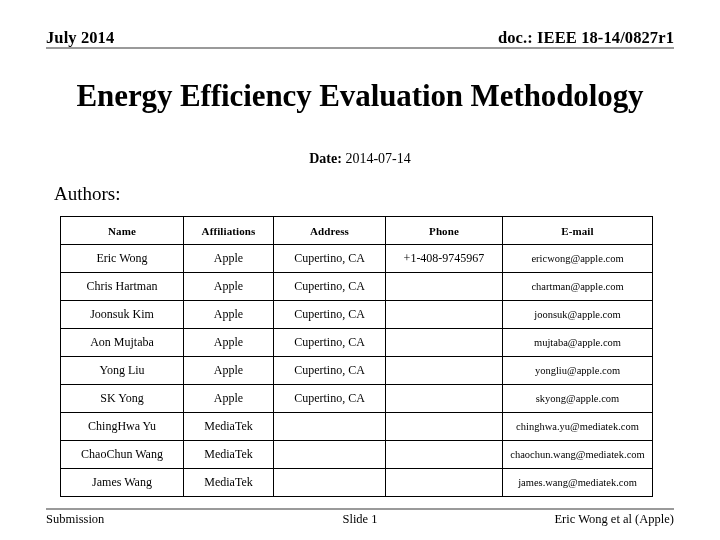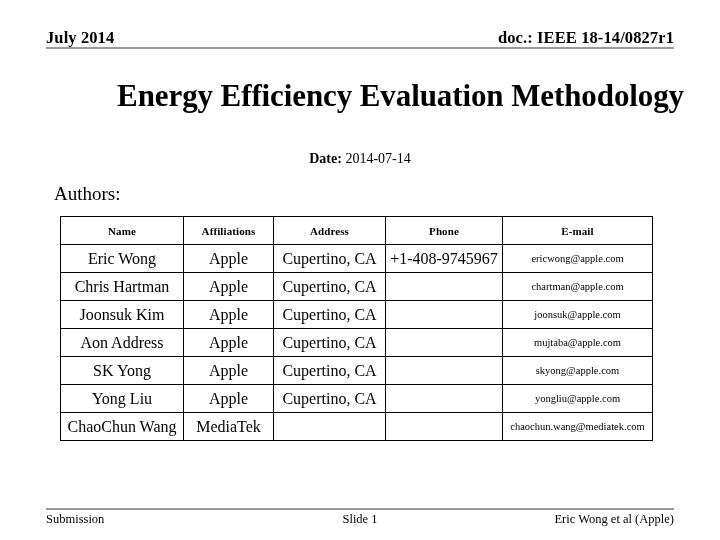--- a/index.html
+++ b/index.html
@@ -56,21 +56,21 @@
     height: 2px;
     background: #9a9a9a;
   }
 
   
   .slide-title {
     position: absolute;
     left: 36px;
     top: 79px;
     width: 648px;
-    text-align: right;
+    text-align: center;
     font-size: 31px;
     font-weight: bold;
     line-height: 1.12;
     letter-spacing: -0.1px;
     white-space: nowrap;
   }
   .date-line {
     position: absolute;
     left: 36px;
     top: 151px;
@@ -121,21 +121,21 @@
     height: 27px;
     overflow: hidden;
     white-space: nowrap;
   }
   table.authors th {
     font-size: 11px;
     font-weight: bold;
     letter-spacing: 0.1px;
   }
   table.authors td {
-    font-size: 16px;
+    font-size: 12px;
     font-weight: normal;
   }
   table.authors td.email {
     font-size: 10.5px;
   }
 
   
   .footer-rule {
     position: absolute;
     left: 46px;
@@ -226,46 +226,60 @@
             <td class="email">chartman@apple.com</td>
           </tr>
           <tr>
             <td>Joonsuk Kim</td>
             <td>Apple</td>
             <td>Cupertino, CA</td>
             <td></td>
             <td class="email">joonsuk@apple.com</td>
           </tr>
           <tr>
-            <td>Aon Address</td>
+            <td>Aon Mujtaba</td>
             <td>Apple</td>
             <td>Cupertino, CA</td>
             <td></td>
             <td class="email">mujtaba@apple.com</td>
           </tr>
           <tr>
+            <td>Yong Liu</td>
+            <td>Apple</td>
+            <td>Cupertino, CA</td>
+            <td></td>
+            <td class="email">yongliu@apple.com</td>
+          </tr>
+          <tr>
             <td>SK Yong</td>
             <td>Apple</td>
             <td>Cupertino, CA</td>
             <td></td>
             <td class="email">skyong@apple.com</td>
           </tr>
           <tr>
-            <td>Yong Liu</td>
-            <td>Apple</td>
-            <td>Cupertino, CA</td>
-            <td></td>
-            <td class="email">yongliu@apple.com</td>
+            <td>ChingHwa Yu</td>
+            <td>MediaTek</td>
+            <td></td>
+            <td></td>
+            <td class="email">chinghwa.yu@mediatek.com</td>
           </tr>
           <tr>
             <td>ChaoChun Wang</td>
             <td>MediaTek</td>
             <td></td>
             <td></td>
             <td class="email">chaochun.wang@mediatek.com</td>
+          </tr>
+          <tr>
+            <td>James Wang</td>
+            <td>MediaTek</td>
+            <td></td>
+            <td></td>
+            <td class="email">james.wang@mediatek.com</td>
           </tr>
         </tbody>
     </table>
   </div>
 
   <div class="footer-rule"></div>
   <div class="slide-footer">
     <div class="footer-center">Slide 1</div>
     <div class="footer-left">Submission</div>
     <div class="footer-right">Eric Wong et al (Apple)</div>

